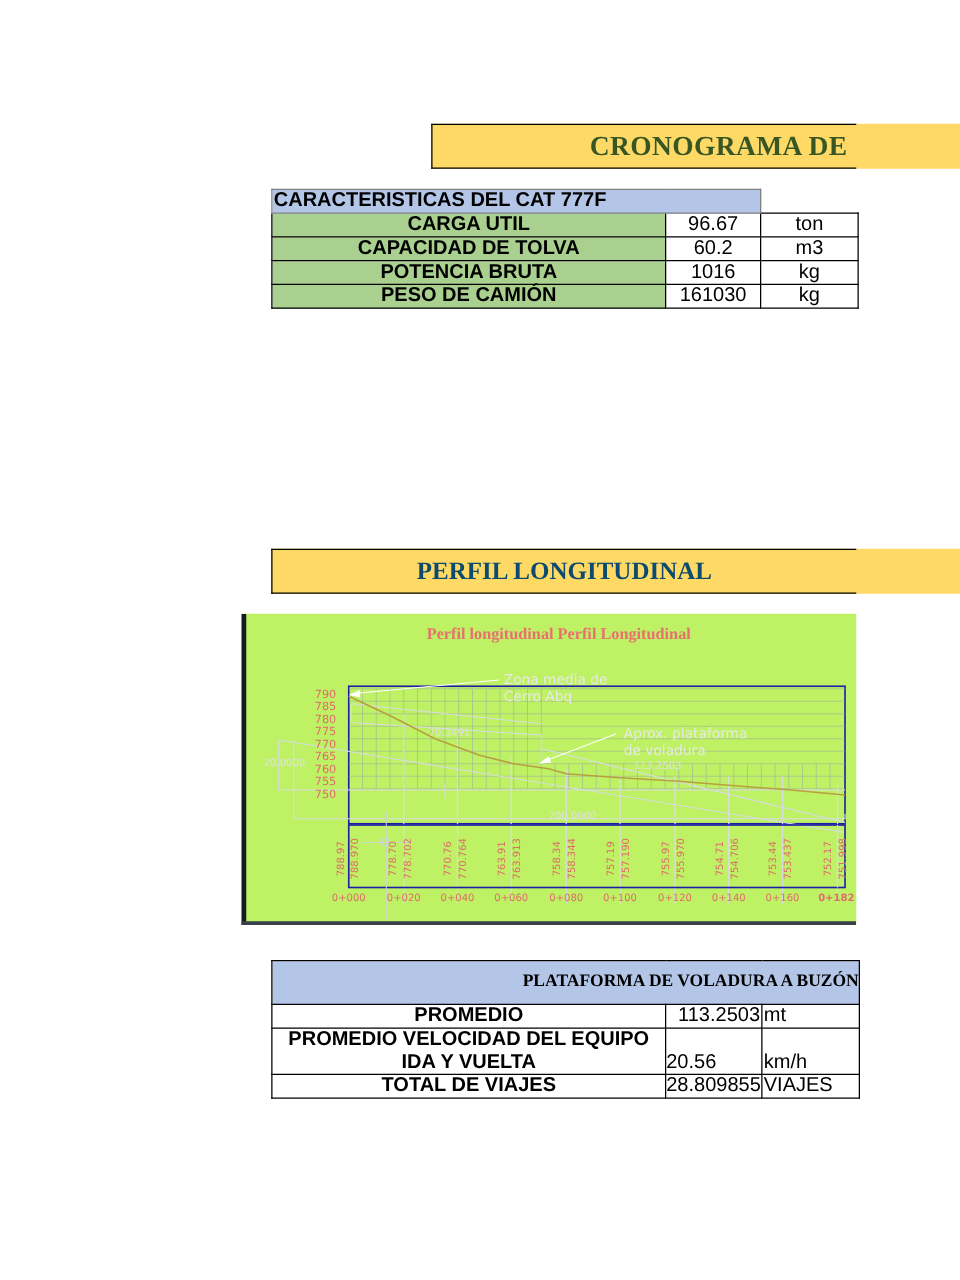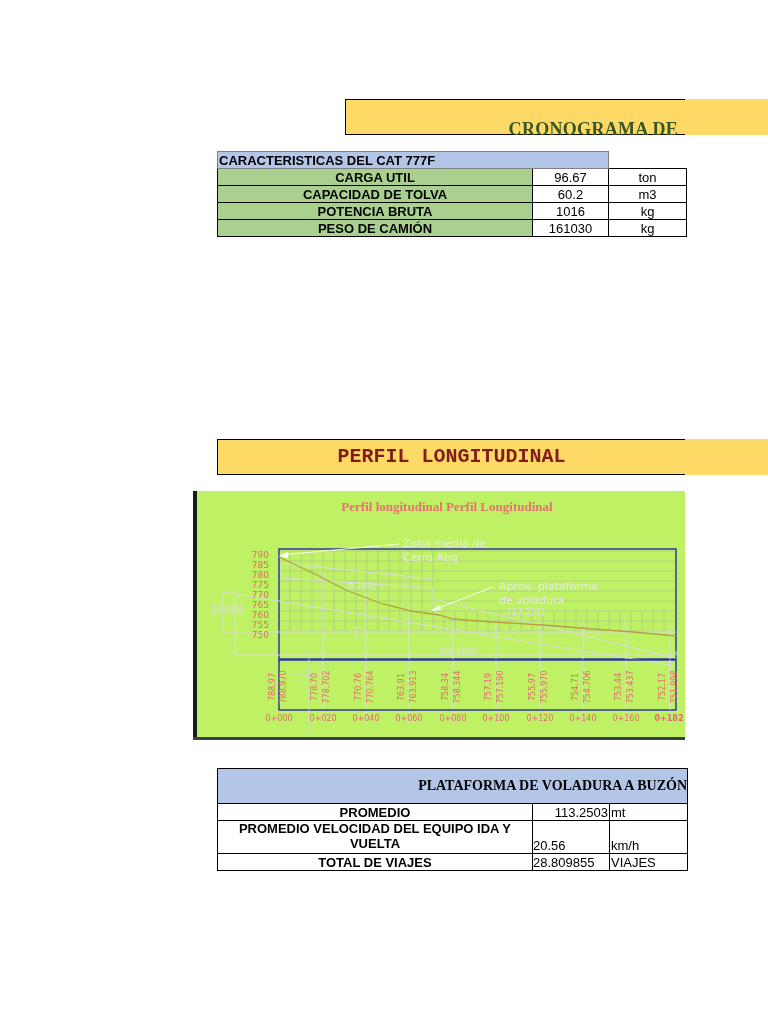--- a/index.html
+++ b/index.html
@@ -2,37 +2,37 @@
 <html><head>
 <meta charset="utf-8">
 <style>
   html, body { margin: 0; padding: 0; }
   body { width: 768px; height: 1024px; background: #ffffff; position: relative; overflow: hidden; font-family: "Liberation Sans", sans-serif; }
   .abs { position: absolute; }
 
   
   .title-banner { left: 345px; top: 99px; width: 423px; height: 36px; background: #ffd966; }
   .title-banner .border-part { position: absolute; left: 0; top: 0; width: 339px; height: 34px; border: 1px solid #000; border-right: none; }
-  .title-banner .txt { position: absolute; left: 0; width: 339px; top: 12px; height: 36px; line-height: 36px; text-align: right; padding-right: 6px; box-sizing: border-box; font-family: "Liberation Serif", serif; font-weight: bold; font-size: 18px; color: #375623; letter-spacing: 0.3px; padding-left: 37px; }
+  .title-banner .txt { position: absolute; left: 0; width: 339px; top: 0; height: 36px; line-height: 36px; text-align: right; padding-right: 6px; box-sizing: border-box; font-family: "Liberation Serif", serif; font-weight: bold; font-size: 22px; color: #375623; letter-spacing: 0.3px; padding-left: 37px; }
 
   
   table { border-collapse: collapse; position: absolute; font-family: "Liberation Sans", sans-serif; }
-  td { padding: 0; font-size: 13px; }
+  td { padding: 0; font-size: 16px; }
   .spec { left: 217px; top: 151px; }
   .spec td { height: 16px; border: 1px solid #000; }
   .spec .hdr { background: #b4c6e7; font-weight: bold; text-align: left; padding-left: 1px; border: 1px solid #808080; }
   .spec .lbl { background: #a9d08e; font-weight: bold; text-align: center; width: 314px; }
   .spec .val { text-align: center; width: 75px; background: #fff; }
   .spec .unit { text-align: center; width: 77px; background: #fff; }
   .spec .blank { border: none; }
 
   
   .perfil-banner { left: 217px; top: 439px; width: 551px; height: 36px; background: #ffd966; }
   .perfil-banner .border-part { position: absolute; left: 0; top: 0; width: 467px; height: 34px; border: 1px solid #000; border-right: none; }
-  .perfil-banner .txt { position: absolute; left: 0; width: 469px; top: 0; height: 36px; line-height: 36px; text-align: center; font-family: Liberation Mono, monospace; font-weight: bold; font-size: 20px; color: #7f1d1d; }
+  .perfil-banner .txt { position: absolute; left: 0; width: 469px; top: 0; height: 36px; line-height: 36px; text-align: center; font-family: Liberation Serif, serif; font-weight: bold; font-size: 20px; color: #0c4a6e; }
 
   
   .cad { left: 193px; top: 491px; width: 492px; height: 249px; background: #bef264; overflow: hidden; }
   .cad svg { display: block; }
 
   
   .plat { left: 217px; top: 768px; }
   .plat td { border: 1px solid #000; height: 16px; }
   .plat .head { background: #b4c6e7; text-align: right; font-family: "Liberation Serif", serif; font-weight: bold; font-size: 14px; height: 34px; }
   .plat .lbl { font-weight: bold; text-align: center; width: 314px; }

